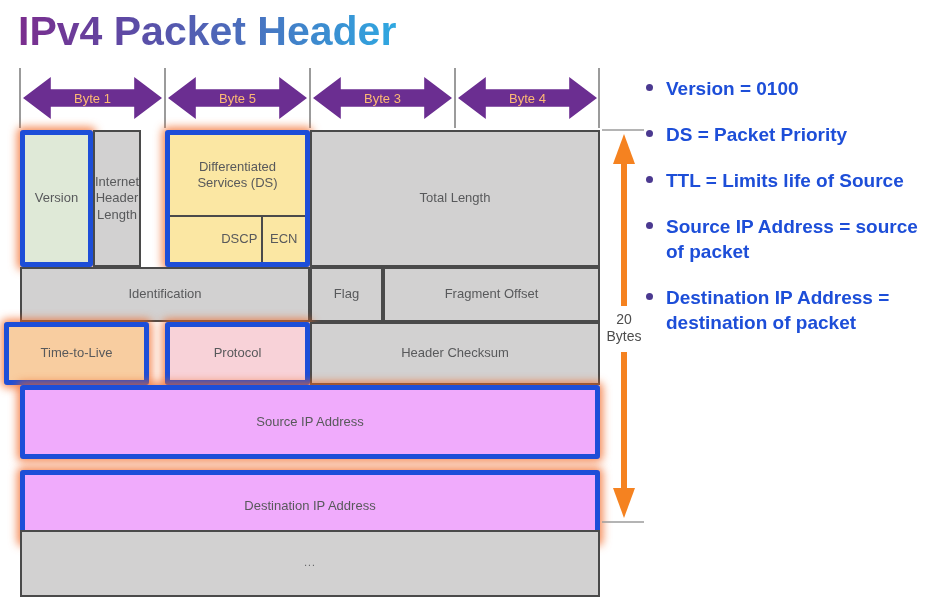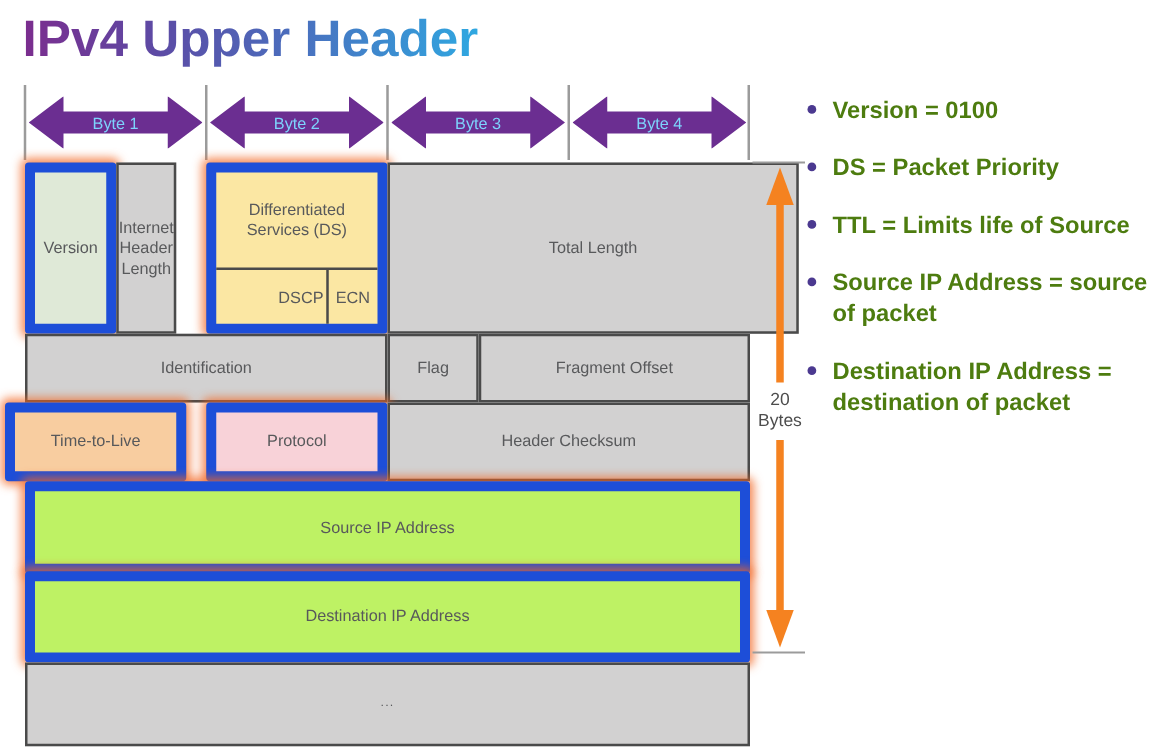--- a/index.html
+++ b/index.html
@@ -18,106 +18,106 @@
   }
   
   .tick { position:absolute; top:68px; width:2px; height:60px; background:#9b9b9b; }
   
   .byte-arrow {
     position:absolute; top:77px; height:42px; width:139px;
     background:#6b2e91;
     clip-path:polygon(0 50%,20% 0,20% 29%,80% 29%,80% 0,100% 50%,80% 100%,80% 71%,20% 71%,20% 100%);
     display:flex; align-items:center; justify-content:center;
   }
-  .byte-arrow span { color:#7dd3fc; font-size:13px; }
+  .byte-arrow span { color:#fdba74; font-size:13px; }
   
   .cell {
     position:absolute; background:#d2d1d1; border:2px solid #4a4a4a;
     display:flex; align-items:center; justify-content:center; text-align:center;
     color:#58595b; font-size:13px; line-height:1.25; padding:2px;
   }
   
   .hl {
-    position:absolute; border:8px solid #1d4ed8; border-radius:3px;
+    position:absolute; border:5px solid #1d4ed8; border-radius:3px;
     box-shadow:0 0 8px 3px rgba(242,101,34,0.75);
     display:flex; align-items:center; justify-content:center; text-align:center;
     color:#58595b; font-size:13px; line-height:1.25; padding:2px;
   }
   .bg-green  { background:#dfe9d7; }
   .bg-yellow { background:#fbe7a3; }
   .bg-peach  { background:#f8cda0; }
   .bg-pink   { background:#f8d2d8; }
-  .bg-cyan   { background:#bef264; }
+  .bg-cyan   { background:#f0abfc; }
   
   .ds-block { flex-direction:column; align-items:stretch; padding:0; }
   .ds-top {
     flex:1.6; display:flex; align-items:center; justify-content:center;
     border-bottom:2px solid #4a4a4a; padding:4px 6px; text-align:center;
   }
   .ds-sub { flex:1; display:flex; align-items:stretch;padding-left:48px; }
   .ds-sub > div { flex:1; display:flex; align-items:center; justify-content:center; }
   .ds-ecn { border-left:2px solid #4a4a4a; }
   
   .notes { position:absolute; left:646px; top:76px; width:272px; list-style:none; }
   .notes li { display:flex; margin-bottom:21px; }
   .note-dot {
     flex:0 0 auto; width:7px; height:7px; border-radius:50%;
     background:#4b3990; margin:8px 13px 0 0;
   }
-  .note-text { font-size:19px; font-weight:bold; color:#4d7c0f; line-height:1.32; }
+  .note-text { font-size:19px; font-weight:bold; color:#1d4ed8; line-height:1.32; }
   .size-arrow { position:absolute; left:600px; top:126px; }
   .dots-cell { font-size:10px; letter-spacing:1px; }
 </style>
 </head>
 <body>
 
 <div class="stage">
 
-  <h1 class="page-title">IPv4 Upper Header</h1>
+  <h1 class="page-title">IPv4 Packet Header</h1>
 
   <div class="tick" style="left:19px;"></div>
   <div class="tick" style="left:164px;"></div>
   <div class="tick" style="left:309px;"></div>
   <div class="tick" style="left:454px;"></div>
   <div class="tick" style="left:598px;"></div>
 
   <div class="byte-arrow" style="left:23px;">
     <span>Byte 1</span>
   </div>
   <div class="byte-arrow" style="left:168px;">
-    <span>Byte 2</span>
+    <span>Byte 5</span>
   </div>
   <div class="byte-arrow" style="left:313px;">
     <span>Byte 3</span>
   </div>
   <div class="byte-arrow" style="left:458px;">
     <span>Byte 4</span>
   </div>
 
   <div class="hl bg-green" style="left:20px; top:130px; width:73px; height:137px;">Version</div>
   <div class="cell" style="left:93px; top:130px; width:48px; height:137px;">Internet Header Length</div>
   <div class="hl bg-yellow ds-block" style="left:165px; top:130px; width:145px; height:137px;">
     <div class="ds-top">Differentiated Services (DS)</div>
     <div class="ds-sub">
       <div>DSCP</div>
       <div class="ds-ecn">ECN</div>
     </div>
   </div>
-  <div class="cell" style="left:310px; top:130px; width:329px; height:137px;">Total Length</div>
+  <div class="cell" style="left:310px; top:130px; width:290px; height:137px;">Total Length</div>
 
   <div class="cell" style="left:20px; top:267px; width:290px; height:55px;">Identification</div>
   <div class="cell" style="left:310px; top:267px; width:73px; height:55px;">Flag</div>
   <div class="cell" style="left:383px; top:267px; width:217px; height:55px;">Fragment Offset</div>
 
   <div class="hl bg-peach" style="left:4px; top:322px; width:145px; height:63px;">Time-to-Live</div>
   <div class="hl bg-pink" style="left:165px; top:322px; width:145px; height:63px;">Protocol</div>
   <div class="cell" style="left:310px; top:322px; width:290px; height:63px;">Header Checksum</div>
 
   <div class="hl bg-cyan" style="left:20px; top:385px; width:580px; height:74px;">Source IP Address</div>
-  <div class="hl bg-cyan" style="left:20px; top:457px; width:580px; height:73px;">Destination IP Address</div>
+  <div class="hl bg-cyan" style="left:20px; top:470px; width:580px; height:73px;">Destination IP Address</div>
 
   <div class="cell dots-cell" style="left:20px; top:530px; width:580px; height:67px;">...</div>
 
   <svg class="size-arrow" width="60" height="410" viewBox="0 0 60 410">
     <line x1="2" y1="4" x2="44" y2="4" stroke="#9b9b9b" stroke-width="1.5"></line>
     <line x1="2" y1="396" x2="44" y2="396" stroke="#9b9b9b" stroke-width="1.5"></line>
     <polygon points="24,8 13,38 35,38" fill="#f58220"></polygon>
     <rect x="21" y="34" width="6" height="146" fill="#f58220"></rect>
     <text x="24" y="198" text-anchor="middle" font-size="14" fill="#4d4d4d">20</text>
     <text x="24" y="215" text-anchor="middle" font-size="14" fill="#4d4d4d">Bytes</text>

